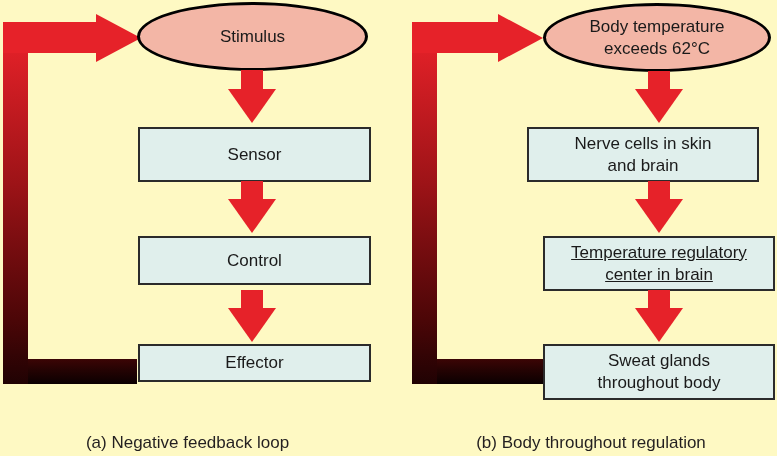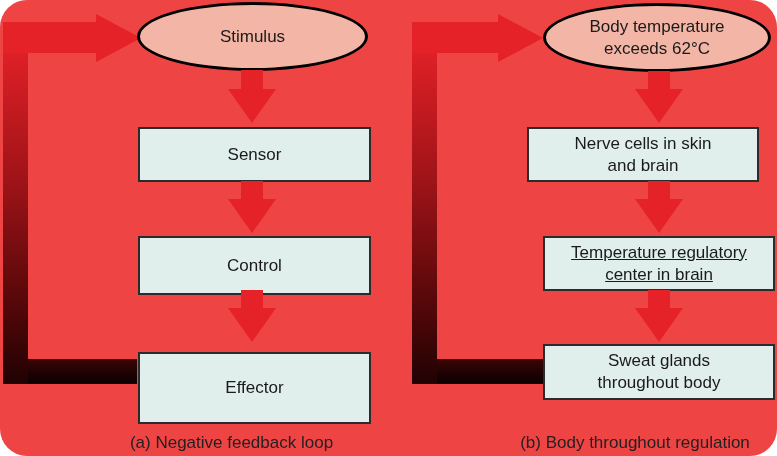--- a/index.html
+++ b/index.html
@@ -5,25 +5,24 @@
   :root{
     --red:#e62229;
     --ellipse-fill:#f3b6a6;
     --box-fill:#e0efec;
     --ink:#1a1a1a;
   }
   html,body{margin:0;padding:0;background:#fff;}
   #figure{
     position:relative;
     width:777px;height:456px;
-    background:#ef4444;
+    background:#fef9c3;
     font-family:"Liberation Sans","DejaVu Sans",sans-serif;
     color:var(--ink);
     overflow:hidden;
-    border-radius:27px;
   }
   .abs{position:absolute;}
 
   
   .loop-vbar{
     width:25px;height:362px;top:22px;
     background:linear-gradient(180deg,#e62229 0%,#df2027 8%,#9c1317 45%,#4c0607 82%,#200203 100%);
   }
   .loop-hbar{
     height:25px;top:359px;
@@ -66,21 +65,20 @@
     text-align:center;
     font-size:17px;line-height:22px;
     white-space:pre-line;
     box-sizing:border-box;
   }
   .caption{
     top:432px;height:22px;
     text-align:center;
     font-size:17px;line-height:22px;
     color:#231f20;
-    margin-left:44px;
   }
 </style>
 </head>
 <body>
 
 <div id="figure">
 
   <div>
 
     <div class="abs loop-hbar" style="left:3px;width:134px;"></div>
@@ -95,28 +93,28 @@
     <div class="abs dn-shaft" style="left:241px;top:70px;height:19px;"></div>
     <div class="abs dn-head" style="left:228px;top:89px;"></div>
 
     <div class="abs step-box" style="left:138px;top:127px;width:233px;height:55px;text-align:right;">
       <span>Sensor</span>
     </div>
 
     <div class="abs dn-shaft" style="left:241px;top:181px;height:18px;"></div>
     <div class="abs dn-head" style="left:228px;top:199px;"></div>
 
-    <div class="abs step-box" style="left:138px;top:236px;width:233px;height:59px;">
+    <div class="abs step-box" style="left:138px;top:236px;width:233px;height:49px;">
       <span>Control</span>
     </div>
 
     <div class="abs dn-shaft" style="left:241px;top:290px;height:18px;"></div>
     <div class="abs dn-head" style="left:228px;top:308px;"></div>
 
-    <div class="abs step-box" style="left:138px;top:344px;width:233px;height:72px;margin-top:8px;">
+    <div class="abs step-box" style="left:138px;top:344px;width:233px;height:38px;">
       <span>Effector</span>
     </div>
 
     <div class="abs caption" style="left:0;width:375px;">(a) Negative feedback loop</div>
   </div>
 
   <div>
 
     <div class="abs loop-hbar" style="left:412px;width:132px;"></div>
     <div class="abs loop-vbar" style="left:412px;"></div>

